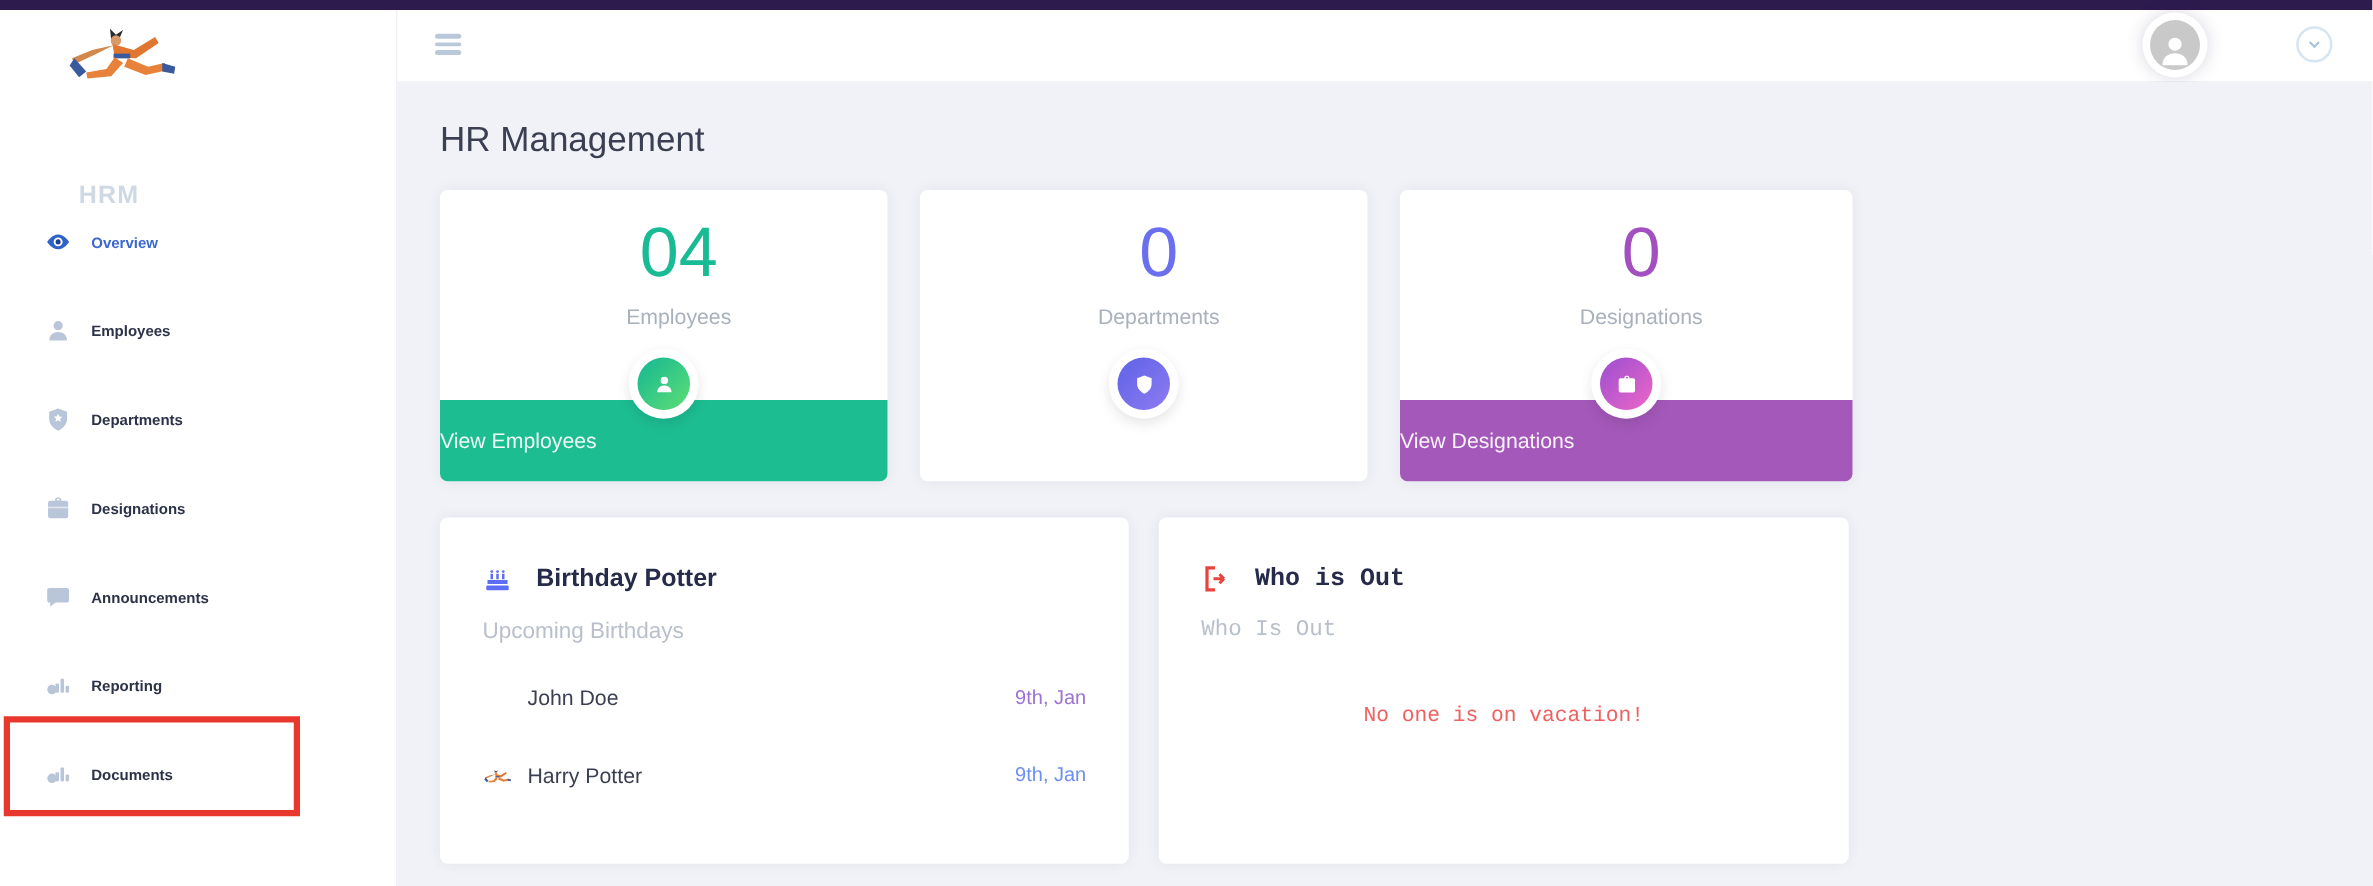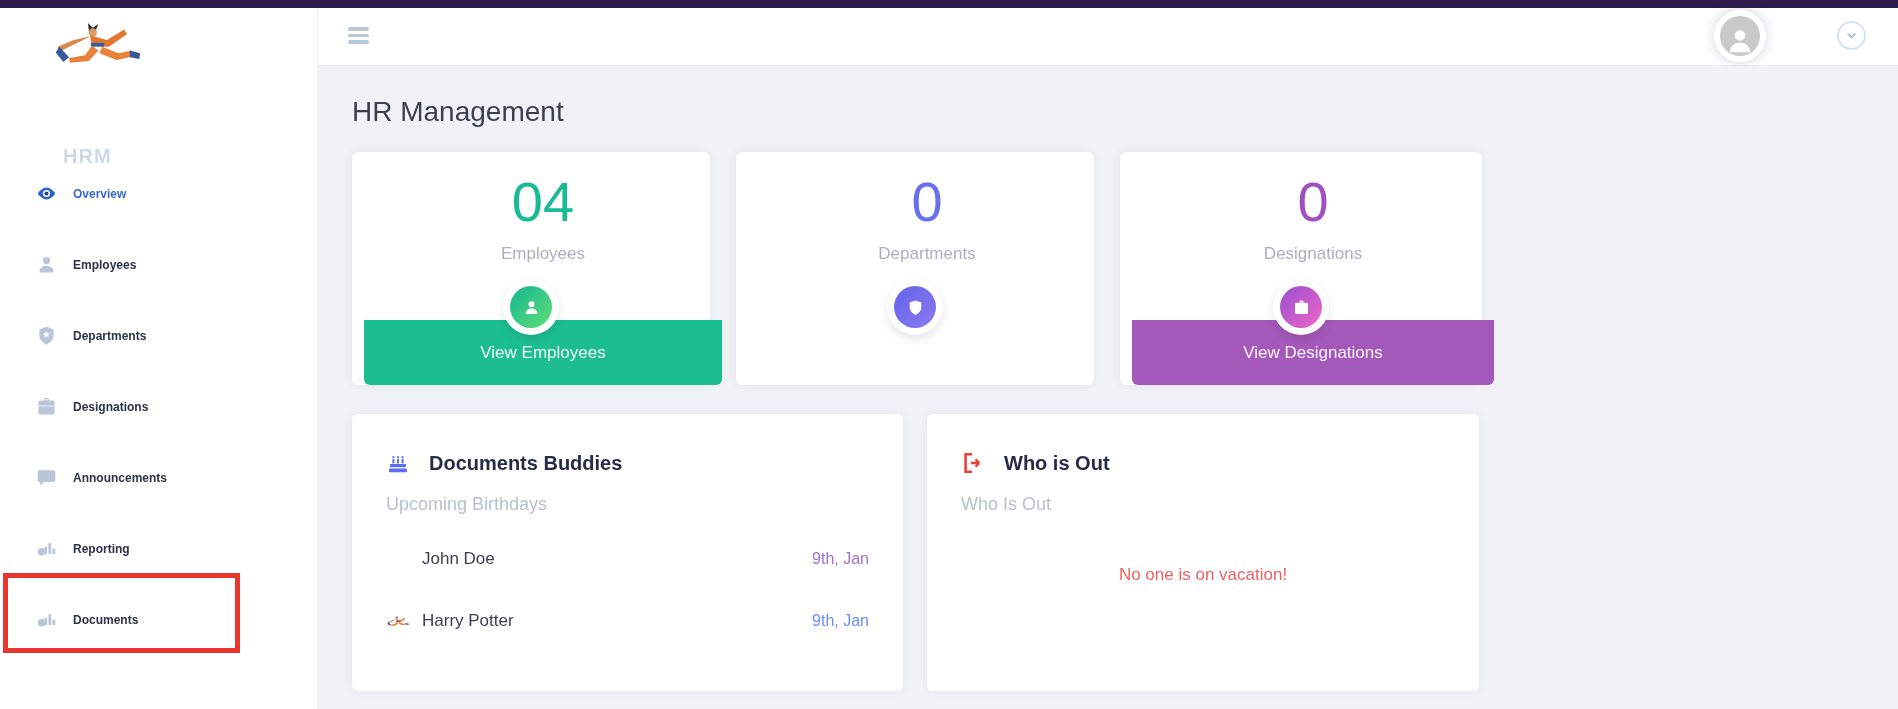--- a/index.html
+++ b/index.html
@@ -38,26 +38,26 @@
   .stat-card { position:relative; width:358px; height:233px; background:#fff; border-radius:6px; box-shadow:0 0 10px rgba(62,57,107,.07); overflow:visible;padding-left:24px; }
   .stat-card + .stat-card { margin-left:26px; }
   .stat-num { text-align:center; padding-top:22px; font-size:56px; line-height:1; font-weight:400; }
   .stat-lbl { text-align:center; margin-top:14px; font-size:17px; color:#a9b1bd; }
   .stat-icon-ring { position:absolute; left:50%; top:127px; transform:translateX(-50%); width:56px; height:56px; border-radius:50%; background:#fff; box-shadow:0 4px 10px rgba(0,0,0,.10); display:flex; align-items:center; justify-content:center; z-index:2; }
   .stat-icon-circle { width:42px; height:42px; border-radius:50%; display:flex; align-items:center; justify-content:center; }
   .stat-icon-circle svg { width:17px; height:17px; color:#fff; }
   .grad-teal   { background:linear-gradient(135deg,#14b795,#5ede74); }
   .grad-indigo { background:linear-gradient(135deg,#5f63e8,#8d7bf0); }
   .grad-purple { background:linear-gradient(135deg,#9a4fd0,#ee66c8); }
-  .stat-footer { position:absolute; left:12px; bottom:0; width:100%; height:65px; border-radius:0 0 6px 6px; display:flex; align-items:center; justify-content:center; cursor:pointer; }
+  .stat-footer { position:absolute; left:0; bottom:0; width:100%; height:65px; border-radius:0 0 6px 6px; display:flex; align-items:center; justify-content:flex-start; cursor:pointer; }
   .stat-footer .ft-lbl { font-size:17px; color:rgba(255,255,255,.92); }
 
   .panels-row { display:flex; margin:29px 0 0 34px; }
   .panel { position:relative; width:551px; height:277px; background:#fff; border-radius:6px; box-shadow:0 0 10px rgba(62,57,107,.07); padding:34px; }
-  .panel + .panel { margin-left:24px; }
+  .panel + .panel { margin-left:24px;font-family:Liberation Mono, monospace; }
   .panel-head { display:flex; align-items:center; height:30px; }
   .panel-head .p-ico { width:24px; height:24px; flex:0 0 auto; }
   .panel-head .p-title { margin-left:19px; font-size:20px; font-weight:bold; color:#262b49; }
   .panel-sub { margin-top:16px; font-size:18px; color:#b9c0cc; }
   .b-row { display:flex; align-items:center; height:36px; margin-top:26px; }
   .b-avatar { width:24px; height:32px; flex:0 0 auto; }
   .b-name { margin-left:12px; font-size:17px; color:#3a3f51; }
   .b-date { margin-left:auto; font-size:16px; }
   .empty-msg { margin-top:50px; text-align:center; font-size:17px; }
 </style>
@@ -248,21 +248,21 @@
       </div>
     </div>
 
     <div class="panels-row">
 
       <div class="panel">
         <div class="panel-head">
           <svg class="p-ico" viewBox="0 0 24 24" style="color: rgb(92, 110, 245);">
               <use href="#i-cake"></use>
             </svg>
-          <span class="p-title">Documents Buddies</span>
+          <span class="p-title">Birthday Potter</span>
         </div>
         <div class="panel-sub">Upcoming Birthdays</div>
 
         <div class="b-row">
           <span class="b-avatar"></span>
           <span class="b-name">John Doe</span>
           <span class="b-date" style="color: rgb(156, 114, 210);">9th, Jan</span>
         </div>
         <div class="b-row">
           <svg class="b-avatar" viewBox="0 0 100 44">

